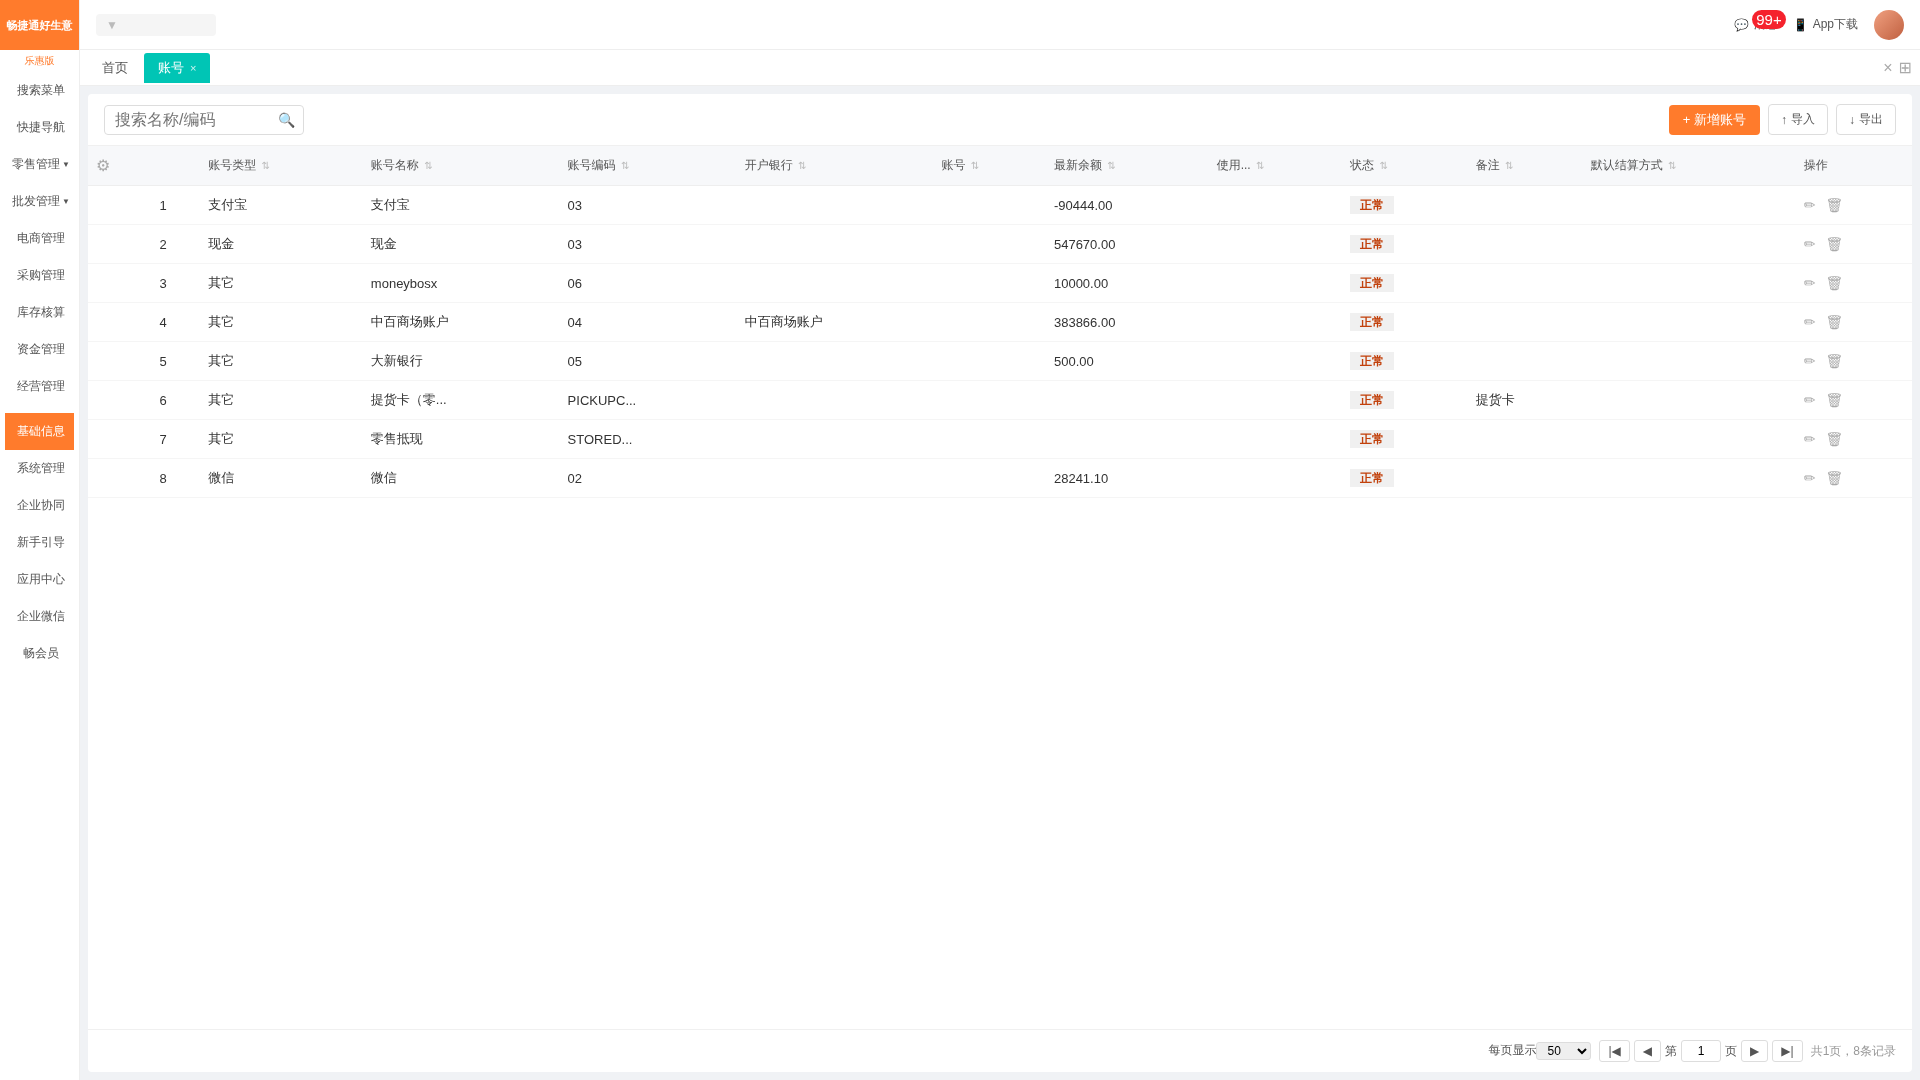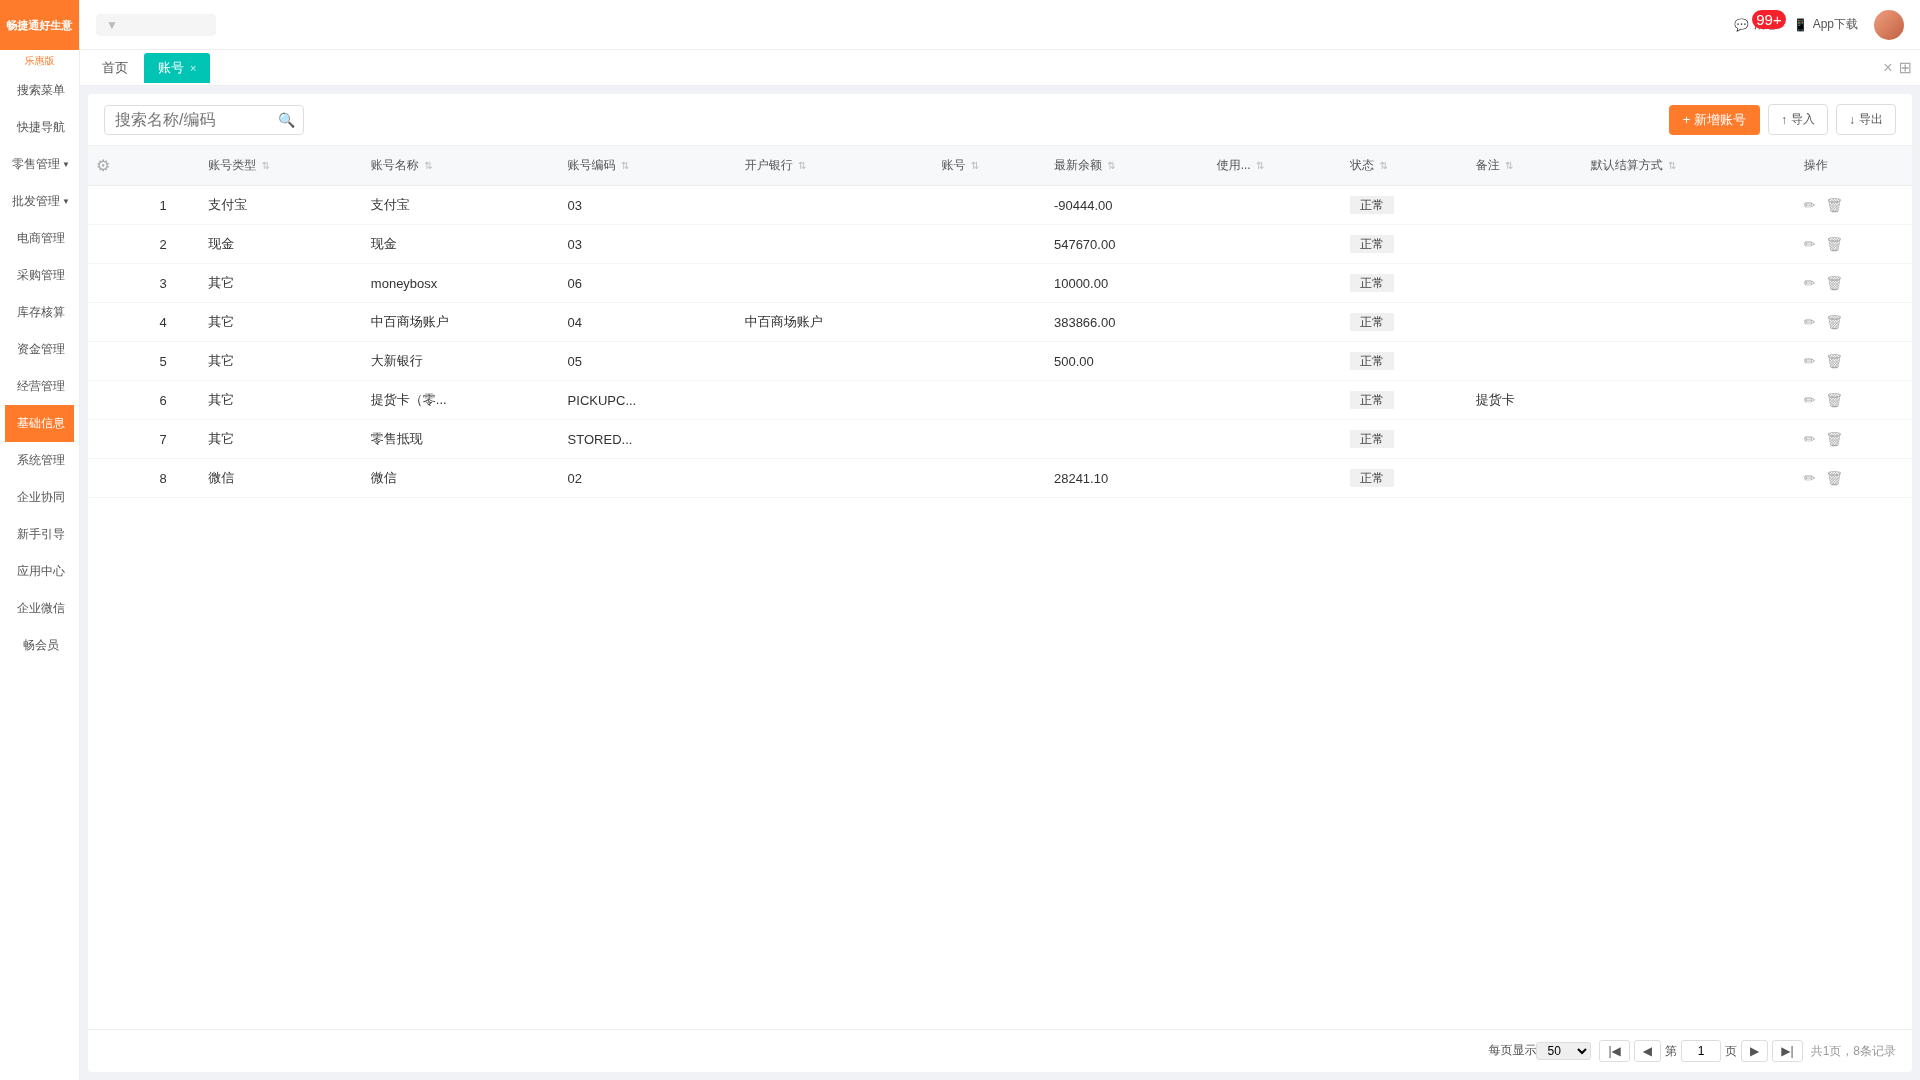--- a/index.html
+++ b/index.html
@@ -3,21 +3,21 @@
   <meta charset="utf-8">
   <style>
     * { box-sizing: border-box; margin: 0; padding: 0; }
     body { font-family: 'Microsoft YaHei', Arial, sans-serif; font-size: 13px; color: #333; background: #f0f2f5; display: flex; height: 1080px; overflow: hidden; }
 
     
     .sidebar { width: 80px; background: #fff; display: flex; flex-direction: column; align-items: center; padding-top: 0; border-right: 1px solid #eee; flex-shrink: 0; }
     .logo-area { width: 100%; background: #ff7b2c; height: 50px; display: flex; align-items: center; justify-content: center; }
     .brand-label { color: #ff7b2c; font-size: 10px; text-align: center; padding: 4px 0; width: 100%; }
     .nav-item { width: 100%; text-align: center; padding: 10px 4px; cursor: pointer; font-size: 12px; color: #555; border-left: 3px solid transparent; }
-    .nav-item.active { background: #ff7b2c; color: #fff; border-left-color: #ff7b2c; }
+    .nav-item.active { background: #ff7b2c; color: #fff; border-left-color: #ff7b2c; margin-top: 8px; }
     .nav-item-with-arrow { display: flex; align-items: center; justify-content: flex-end; gap: 2px; }
     .arrow-down { font-size: 8px; }
 
     
     .main { flex: 1; display: flex; flex-direction: column; overflow: hidden; }
 
     
     .top-header { height: 50px; background: #fff; display: flex; align-items: center; justify-content: space-between; padding: 0 16px; border-bottom: 1px solid #eee; flex-shrink: 0; }
     .header-left { display: flex; align-items: center; gap: 12px; }
     .search-box-header { background: #f5f5f5; border-radius: 4px; padding: 4px 10px; font-size: 12px; color: #999; width: 120px; }
@@ -46,21 +46,21 @@
     .btn-add { background: #ff7b2c; color: #fff; border: none; border-radius: 4px; padding: 6px 14px; font-size: 13px; cursor: pointer; }
     .btn-import, .btn-export { background: #fff; color: #555; border: 1px solid #ddd; border-radius: 4px; padding: 6px 12px; font-size: 12px; cursor: pointer; display: flex; align-items: center; gap: 4px; }
 
     
     .table-wrap { flex: 1; overflow: auto; }
     table { width: 100%; border-collapse: collapse; }
     thead tr { background: #f7f8fa; }
     th { padding: 10px 8px; text-align: left; font-weight: 500; font-size: 12px; color: #555; border-bottom: 1px solid #eee; white-space: nowrap; }
     th .sort-icon { color: #bbb; font-size: 10px; margin-left: 2px; }
     td { padding: 10px 8px; font-size: 13px; border-bottom: 1px solid #f5f5f5; color: #333; white-space: nowrap; }
-    .status-badge { background: #f0f0f0; color: #404040; padding: 2px 10px; border-radius: 0; font-size: 12px; }
+    .status-badge { background: #f0f0f0; color: #c2410c; padding: 2px 10px; border-radius: 0; font-size: 12px; font-weight: bold; }
     .action-icons { display: flex; gap: 10px; align-items: center; }
     .edit-icon, .delete-icon { cursor: pointer; color: #aaa; font-size: 14px; }
     .setting-icon-col { color: #aaa; font-size: 16px; cursor: pointer; }
 
     
     .footer { padding: 10px 16px; display: flex; align-items: center; justify-content: flex-end; gap: 8px; border-top: 1px solid #f0f0f0; font-size: 12px; color: #555; }
     .page-size-wrap { display: flex; align-items: flex-start; }
     .page-size-select { border: 1px solid #ddd; border-radius: 3px; padding: 0 6px; font-size: 12px; }
     .page-nav { display: flex; align-items: center; gap: 4px; }
     .page-btn { border: 1px solid #ddd; background: #fff; border-radius: 3px; padding: 3px 8px; cursor: pointer; font-size: 12px; color: #555; }

